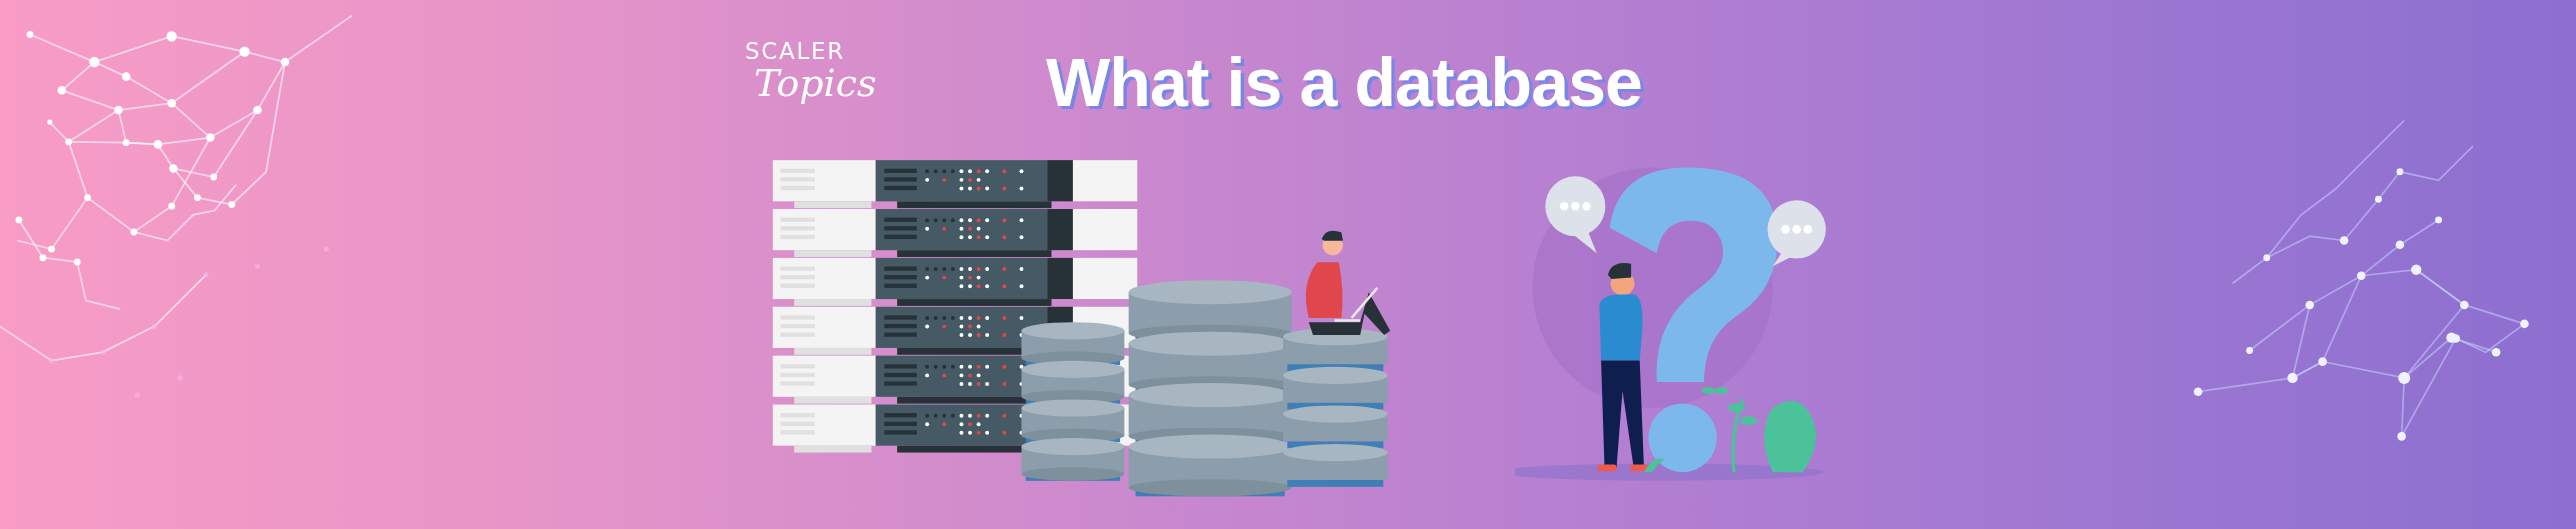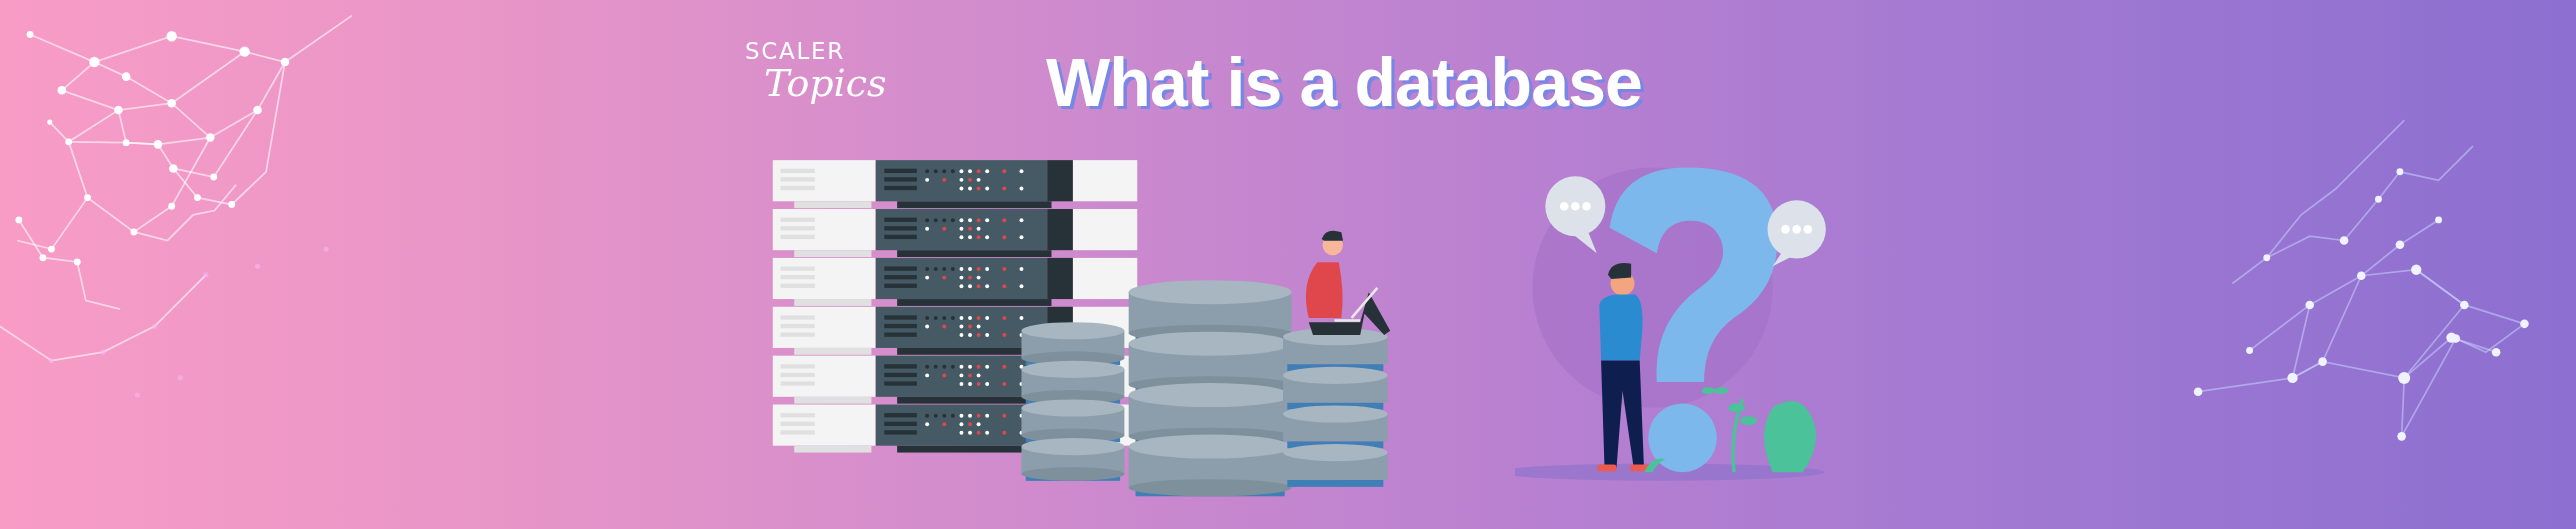--- a/index.html
+++ b/index.html
@@ -7,21 +7,21 @@
   .banner {
     position: relative; width: 2576px; height: 530px; overflow: hidden;
     background: linear-gradient(90deg, #f89cc6 0%, #e795c8 20%, #cf8bcd 40%, #b880d1 60%, #9f78d2 80%, #8c6fd0 100%);
     font-family: "DejaVu Sans", sans-serif;
   }
   .net { position: absolute; top: 0; }
   .net-left { left: 0; width: 515px; height: 530px; }
   .net-right { right: 0; width: 481px; height: 530px; }
   .logo { position: absolute; left: 745px; top: 38px; width: 112px; height: 86px; color: #fff; }
   .logo-top { font-family: "DejaVu Sans", sans-serif; font-weight: normal; font-size: 23px; letter-spacing: 1.7px; line-height: 26px; display:block; }
-  .logo-bottom { font-family: "DejaVu Serif", serif; font-style: italic; font-size: 38px; line-height: 38px; display:block; margin-left: 19px; }
+  .logo-bottom { font-family: "DejaVu Serif", serif; font-style: italic; font-size: 38px; line-height: 38px; display:block; margin-left: 9px; }
   .title {
     position: absolute; left: 1046px; top: 43px;
     font-family: "Liberation Sans", sans-serif; font-weight: bold; font-size: 68px; color: #fff;
     text-shadow: 3.4px 3.4px 0 #7a86e6; letter-spacing: -0.9px; white-space: nowrap;
   }
   .illus { position: absolute; }
 </style>
 </head>
 <body>
 

